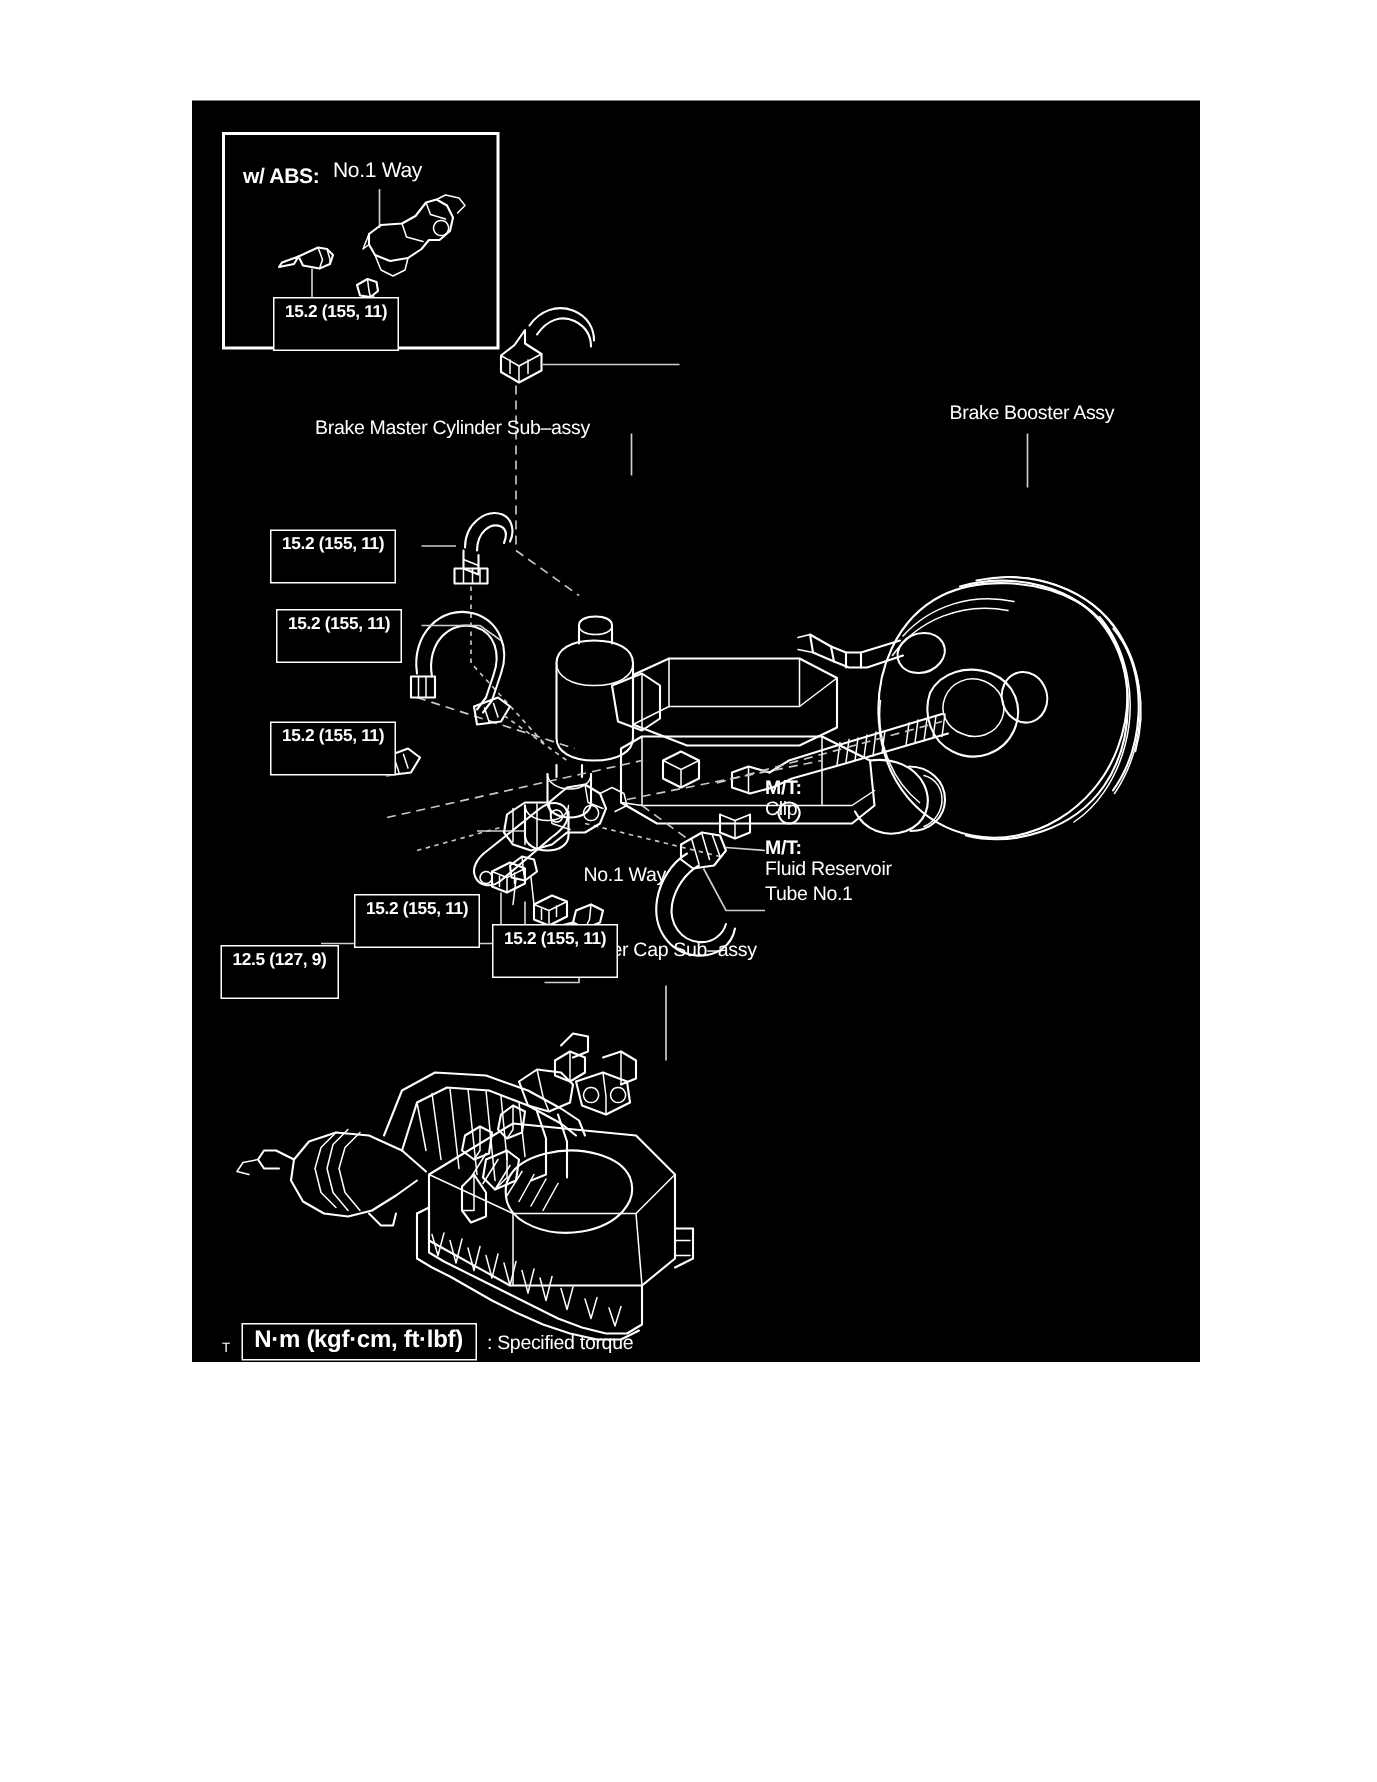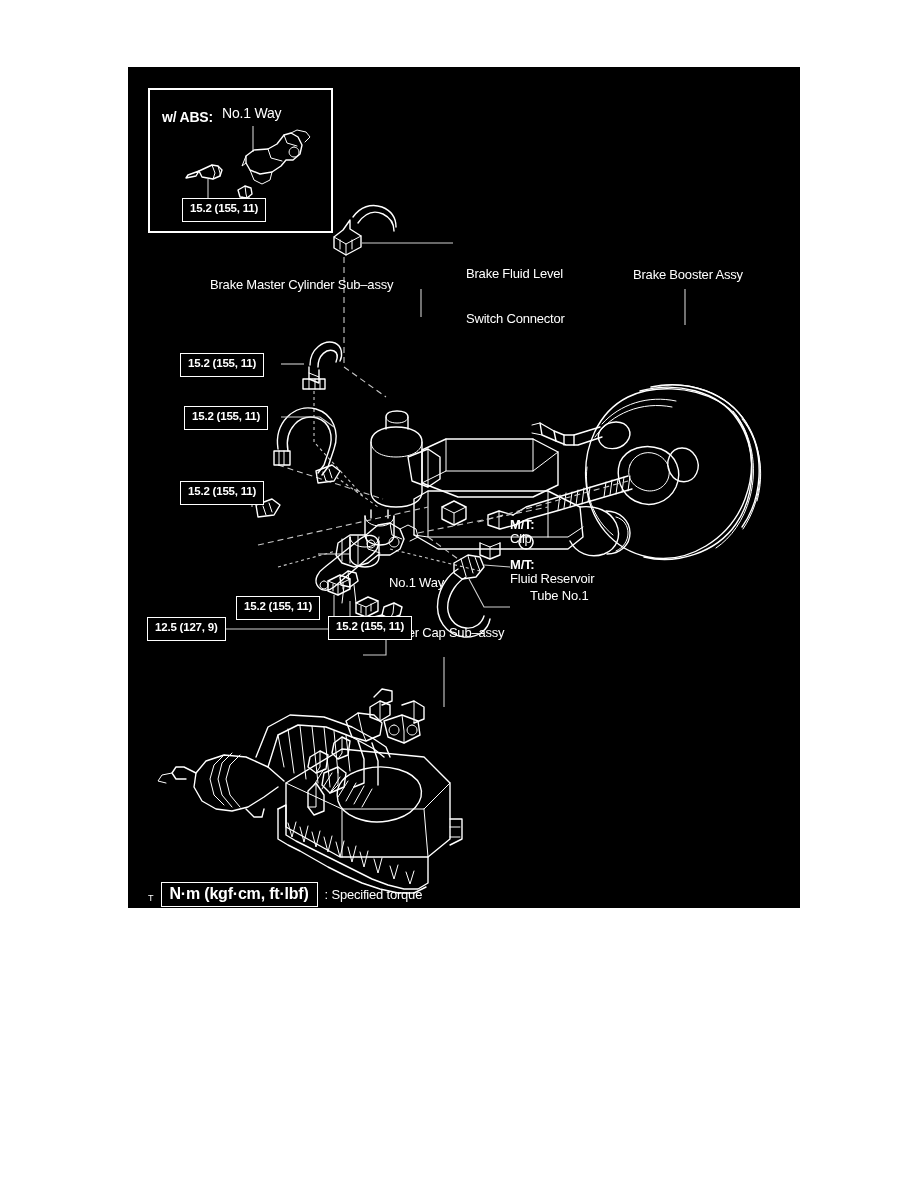--- a/index.html
+++ b/index.html
@@ -43,21 +43,21 @@
   
   .torque {
     position: absolute;
     color: #ffffff;
     background: #000000;
     border: 1.5px solid #ffffff;
     font-family: "Liberation Sans", sans-serif;
     font-size: 11.5px;
     font-weight: bold;
     line-height: 12px;
-    padding: 3px 7px 7px 7px;
+    padding: 3px 7px 19px 7px;
     white-space: pre;
     letter-spacing: -0.2px;
   }
 
   
   #inset {
     position: absolute;
     left: 20px;
     top: 21px;
     width: 185px;
@@ -406,48 +406,44 @@
         <path class="ln" d="M196 706 L210 700 L218 706 L216 720 L202 726 L194 718 Z"></path>
         <path class="lnt" d="M210 700 L210 718 L202 726"></path>
         <path class="ln" d="M188 716 L196 728 L196 744 L186 748 L180 740 L180 724 Z"></path>
         <path class="lnt" d="M188 716 L188 740 L180 740"></path>
         <path class="ln" d="M230 674 L236 692 L236 716 L226 720"></path>
         <path class="ln" d="M244 676 L250 694 L250 718"></path>
       </g>
 
     </svg>
 
-    <div class="lbl" style="left:338px; top:169px;">
-      <div>Brake Fluid Level</div>
-      <div>Switch Connector</div>
-    </div>
 
     <div class="lbl" style="left:82px; top:210px;">Brake Master Cylinder Sub–assy</div>
 
     <div class="lbl" style="left:505px; top:200px;">Brake Booster Assy</div>
 
 
     <div class="lbl" style="left:261px; top:508px;">No.1 Way</div>
 
     <div class="lbl bold" style="left:382px; top:450px;">M/T:</div>
     <div class="lbl" style="left:382px; top:464px;">Clip</div>
 
     <div class="lbl bold" style="left:382px; top:490px;">M/T:</div>
     <div class="lbl" style="left:382px; top:504px;">Fluid Reservoir</div>
-    <div class="lbl" style="left:402px; top:521px;">Tube No.1</div>
+    <div class="lbl" style="left:382px; top:521px;">Tube No.1</div>
 
     <div class="lbl" style="left:228px; top:558px;">Air Cleaner Cap Sub–assy</div>
 
     <div class="torque" style="left:52px; top:286px;">15.2 (155, 11)</div>
 
     <div class="torque" style="left:56px; top:339px;">15.2 (155, 11)</div>
 
     <div class="torque" style="left:52px; top:414px;">15.2 (155, 11)</div>
 
-    <div class="torque" style="left:19px; top:550px;">12.5 (127, 9)</div>
+    <div class="torque" style="left:19px; top:563px;">12.5 (127, 9)</div>
 
     <div class="torque" style="left:200px; top:549px;">15.2 (155, 11)</div>
 
     <div class="torque" style="left:108px; top:529px;">15.2 (155, 11)</div>
 
     <div id="legend">
       <span class="tmark">T</span>
       <span class="legbox">N·m (kgf·cm, ft·lbf)</span>
       <span class="legtext">: Specified torque</span>
     </div>

